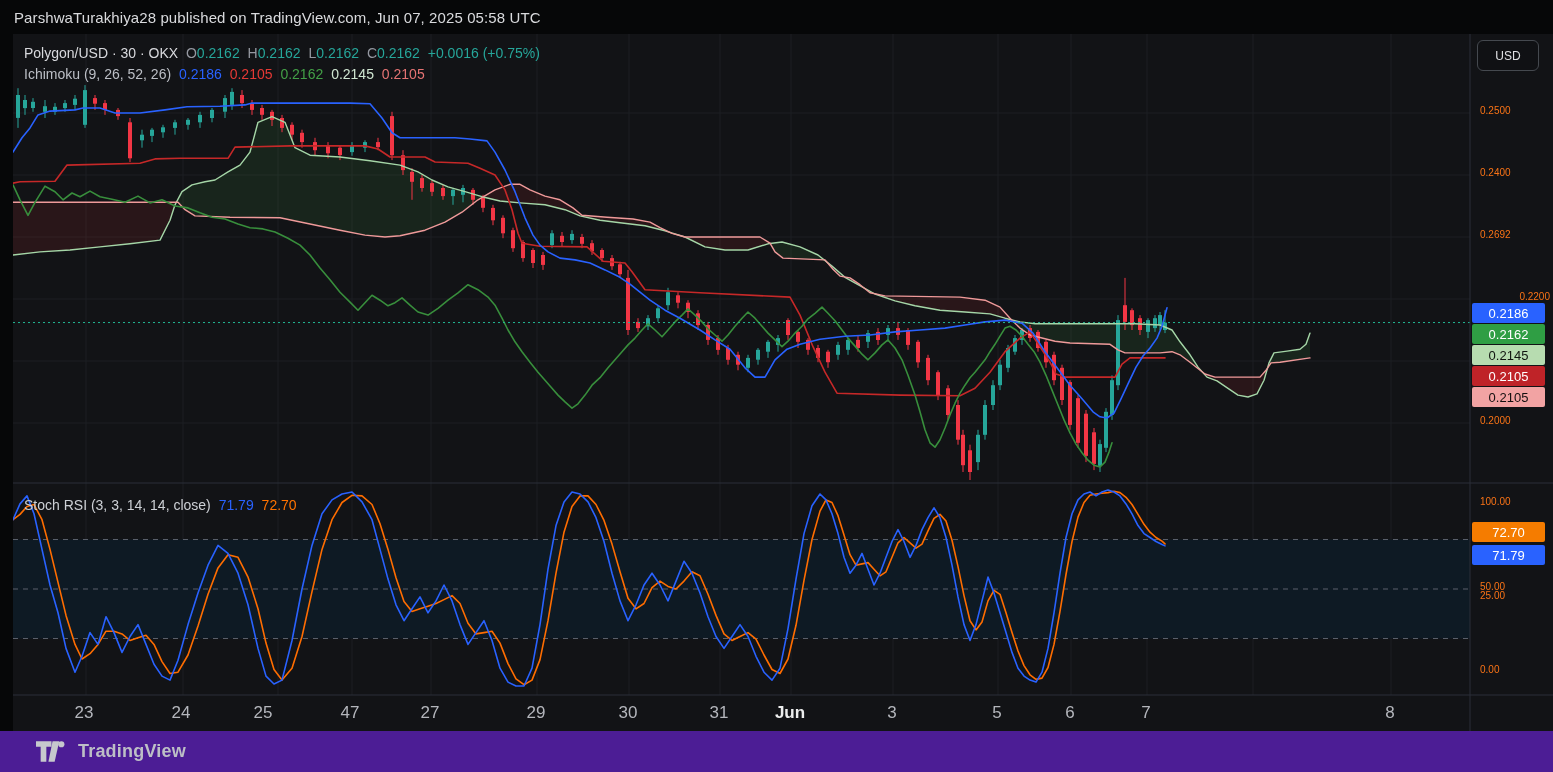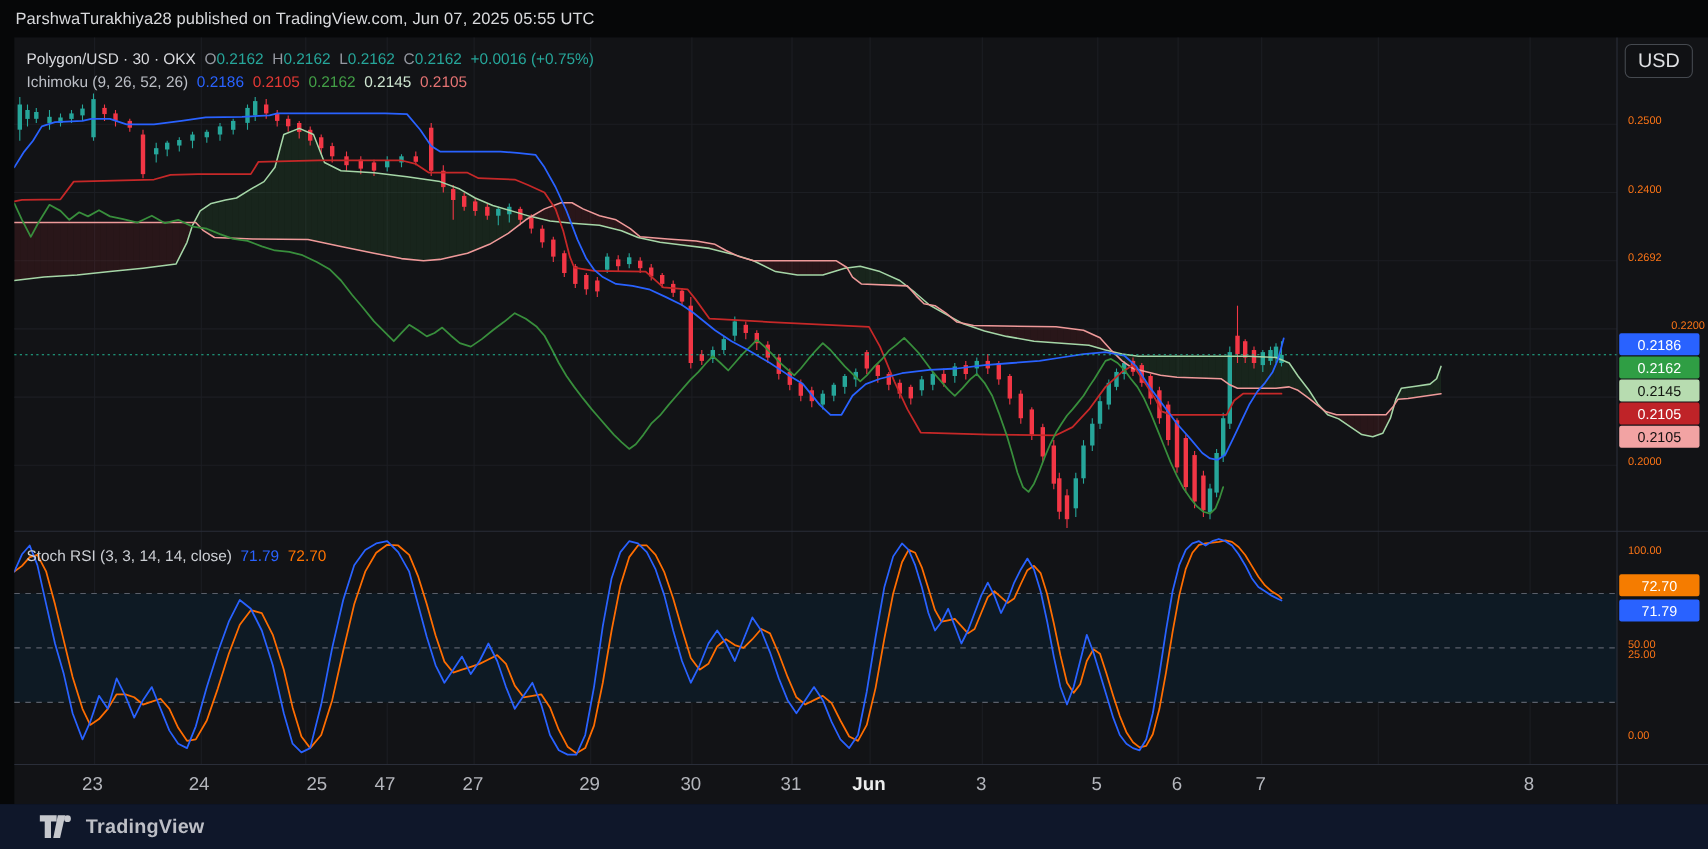--- a/index.html
+++ b/index.html
@@ -12,32 +12,32 @@
   .legend span{margin-right:4px;}
   .lg-sym{color:#d8d9dd;margin-right:10px;}
   .lg-key{color:#9598a1;margin-right:0 !important;}
   .ich-label{color:#bcbfc6;margin-right:10px;}
   .axis-label{position:absolute;left:1480px;width:70px;font-size:10px;color:#f97316;transform:translateY(-8px);}
   .badge{position:absolute;left:1472px;width:73px;height:20px;border-radius:2px;font-size:13px;
          display:flex;align-items:center;justify-content:center;transform:translateY(-10px);}
   .tlabel{position:absolute;top:703px;transform:translateX(-50%);font-size:17px;color:#b4b6bc;}
   .tlabel.bold{color:#eceded;font-weight:700;}
   #usd-btn{position:absolute;left:1477px;top:40px;width:60px;height:29px;border:1px solid #45494f;
-           border-radius:6px;background:#101114;color:#dfe0e3;font-size:18px;display:flex;
+           border-radius:6px;background:#101114;color:#dfe0e3;font-size:12px;display:flex;
            align-items:center;justify-content:center;}
-  #footer{position:absolute;left:0;top:731px;width:1553px;height:41px;background:#0f172a;
+  #footer{position:absolute;left:0;top:731px;width:1553px;height:41px;background:#4c1d95;
           display:flex;align-items:center;}
   #footer .brand{color:#bdbfc6;font-size:18px;font-weight:700;margin-left:12px;letter-spacing:.2px;}
   #tv-logo{margin-left:36px;}
 </style>
 </head>
 <body>
 
 <div id="stage">
-  <div class="hdr">ParshwaTurakhiya28 published on TradingView.com, Jun 07, 2025 05:55 UTC</div>
+  <div class="hdr">ParshwaTurakhiya28 published on TradingView.com, Jun 07, 2025 05:58 UTC</div>
   <div id="chart-bg"></div>
   <svg id="plot-svg" width="1553" height="772" viewBox="0 0 1553 772">
       <defs>
         <clipPath id="clipP">
           <rect x="13" y="35" width="1457" height="448"></rect>
         </clipPath>
         <clipPath id="clipS">
           <rect x="13" y="487" width="1457" height="206"></rect>
         </clipPath>
       </defs>
@@ -831,21 +831,21 @@
     <div class="axis-label" style="top: 672px;">0.00</div>
     <div class="badge" style="top: 313px; background: rgb(41, 98, 255); color: rgb(255, 255, 255);">0.2186</div>
     <div class="badge" style="top: 334px; background: rgb(47, 158, 68); color: rgb(255, 255, 255);">0.2162</div>
     <div class="badge" style="top: 355px; background: rgb(183, 220, 176); color: rgb(16, 20, 15);">0.2145</div>
     <div class="badge" style="top: 376px; background: rgb(191, 35, 40); color: rgb(255, 255, 255);">0.2105</div>
     <div class="badge" style="top: 397px; background: rgb(242, 163, 163); color: rgb(20, 16, 16);">0.2105</div>
     <div class="badge" style="top: 532px; background: rgb(245, 124, 0); color: rgb(255, 255, 255);">72.70</div>
     <div class="badge" style="top: 555px; background: rgb(41, 98, 255); color: rgb(255, 255, 255);">71.79</div>
     <div class="tlabel" style="left: 84px;">23</div>
     <div class="tlabel" style="left: 181px;">24</div>
-    <div class="tlabel" style="left: 288px; text-align: center;">25</div>
+    <div class="tlabel" style="left: 263px; text-align: center;">25</div>
     <div class="tlabel" style="left: 350px;">47</div>
     <div class="tlabel" style="left: 430px;">27</div>
     <div class="tlabel" style="left: 536px;">29</div>
     <div class="tlabel" style="left: 628px;">30</div>
     <div class="tlabel" style="left: 719px;">31</div>
     <div class="tlabel bold" style="left: 790px;">Jun</div>
     <div class="tlabel" style="left: 892px;">3</div>
     <div class="tlabel" style="left: 997px;">5</div>
     <div class="tlabel" style="left: 1070px;">6</div>
     <div class="tlabel" style="left: 1146px;">7</div>

